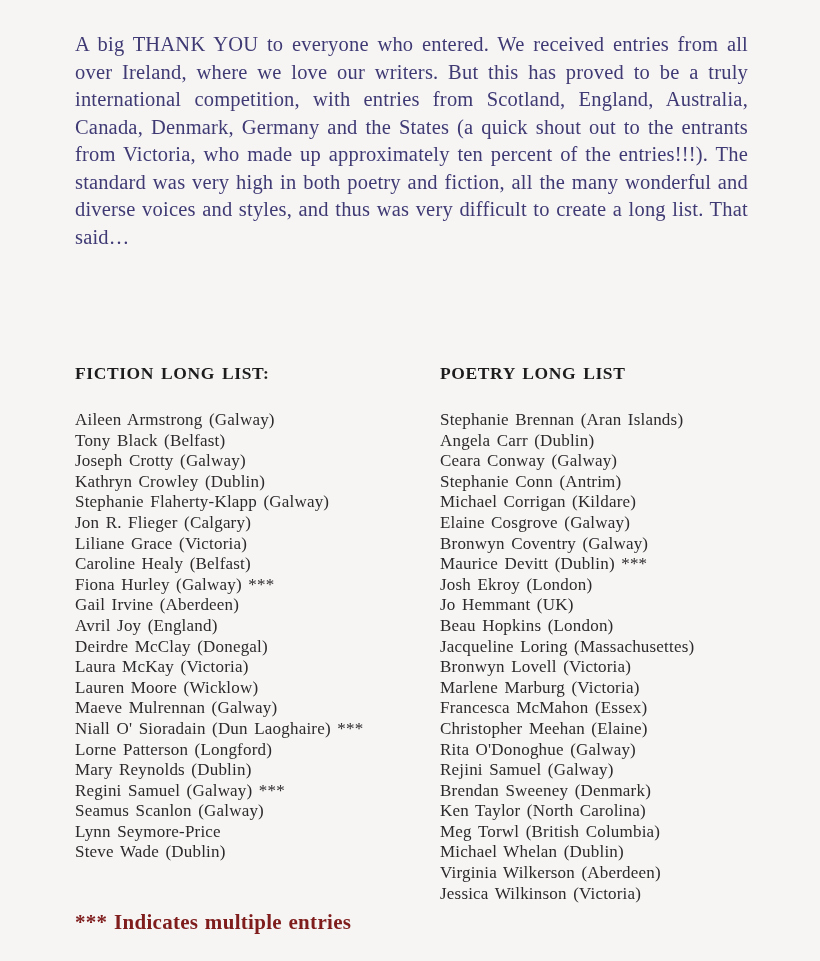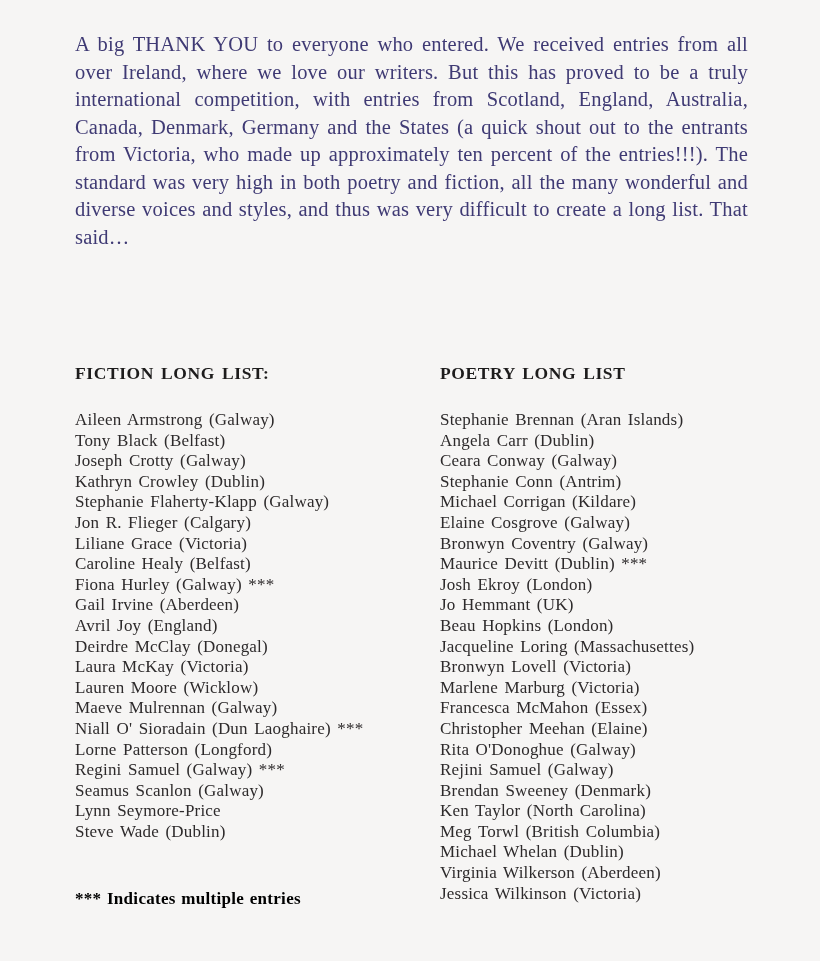--- a/index.html
+++ b/index.html
@@ -46,23 +46,23 @@
   .entry {
     font-size: 17px;
     line-height: 20.6px;
     color: #2d2a2b;
     letter-spacing: 0.2px;
     word-spacing: 2px;
     white-space: nowrap;
   }
   .footnote {
     margin-top: 47px;
-    font-size: 17px;
+    font-size: 21px;
     font-weight: bold;
-    color: #000000;
+    color: #7f1d1d;
     letter-spacing: 0.3px;
     word-spacing: 1px;
   }
 </style>
 </head>
 <body>
 
 <div class="page">
 
   <p class="intro">A big THANK YOU to everyone who entered. We received entries from all over Ireland, where we love our writers. But this has proved to be a truly international competition, with entries from Scotland, England, Australia, Canada, Denmark, Germany and the States (a quick shout out to the entrants from Victoria, who made up approximately ten percent of the entries!!!). The standard was very high in both poetry and fiction, all the many wonderful and diverse voices and styles, and thus was very difficult to create a long list. That said…</p>
@@ -82,20 +82,21 @@
           <div class="entry">Caroline Healy (Belfast)</div>
           <div class="entry">Fiona Hurley (Galway) ***</div>
           <div class="entry">Gail Irvine (Aberdeen)</div>
           <div class="entry">Avril Joy (England)</div>
           <div class="entry">Deirdre McClay (Donegal)</div>
           <div class="entry">Laura McKay (Victoria)</div>
           <div class="entry">Lauren Moore (Wicklow)</div>
           <div class="entry">Maeve Mulrennan (Galway)</div>
           <div class="entry">Niall O' Sioradain (Dun Laoghaire) ***</div>
           <div class="entry">Lorne Patterson (Longford)</div>
+          <div class="entry">Mary Reynolds (Dublin)</div>
           <div class="entry">Regini Samuel (Galway) ***</div>
           <div class="entry">Seamus Scanlon (Galway)</div>
           <div class="entry">Lynn Seymore-Price</div>
           <div class="entry">Steve Wade (Dublin)</div>
         </div>
       <div class="footnote">*** Indicates multiple entries</div>
     </div>
 
     <div class="col col-poetry">
       <div class="list-heading">POETRY LONG LIST</div>

